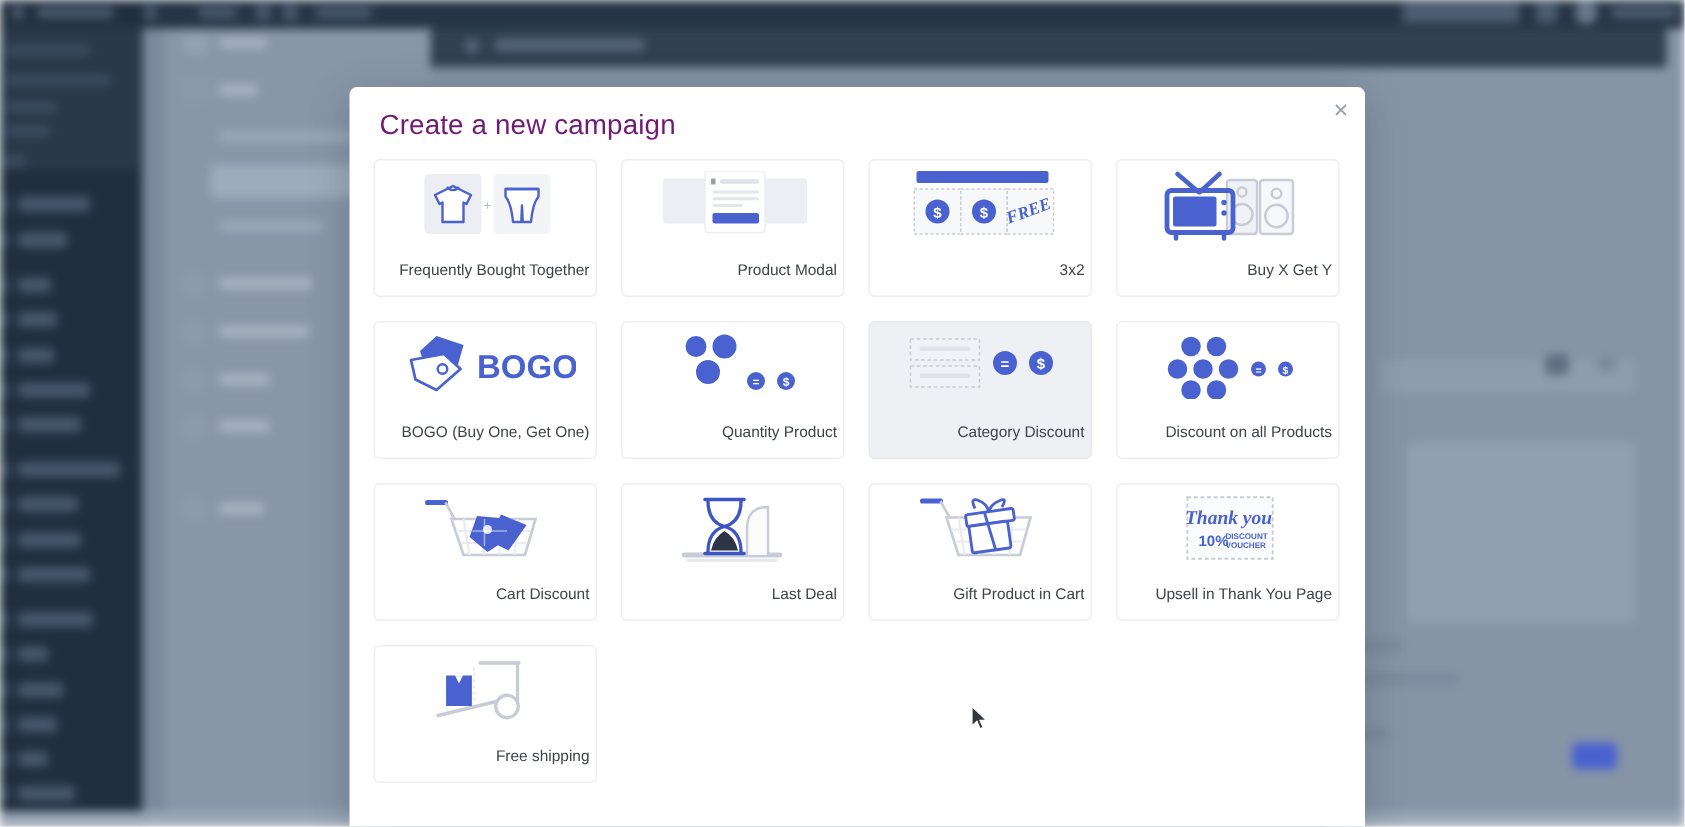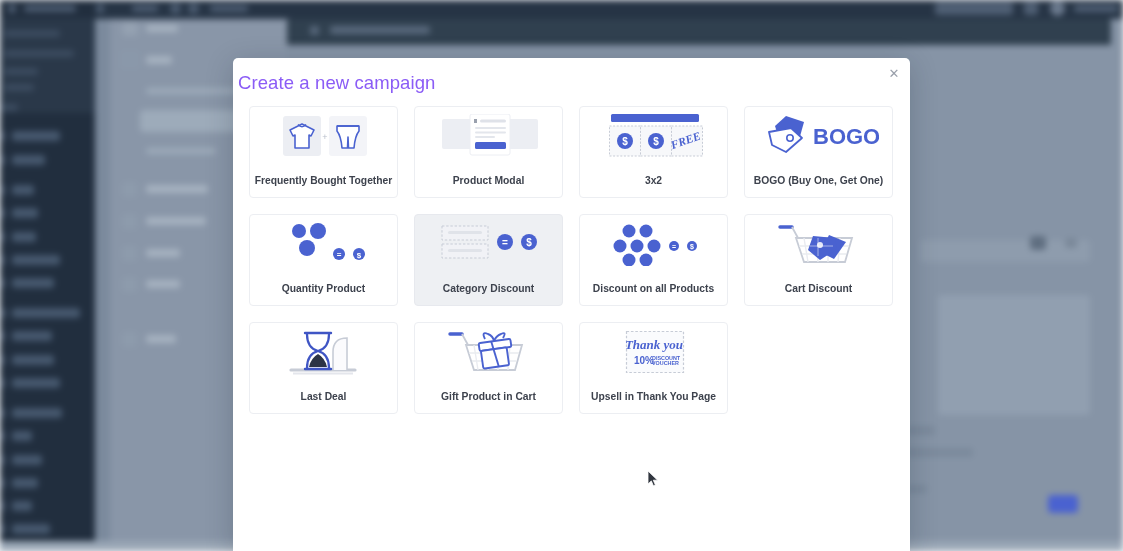--- a/index.html
+++ b/index.html
@@ -64,22 +64,22 @@
   #modal {
     position: absolute;
     left: 233px; top: 58px;
     width: 677px; height: 493px;
     background: #ffffff;
     border-radius: 5px 5px 0 0;
     box-shadow: 0 6px 28px rgba(20,30,45,0.22);
     overflow: hidden;
   }
   .modal-title {
-    position: absolute; left: 238px; top: 72px;
-    font-size: 18.5px; color: #8b5cf6; letter-spacing: 0.1px;
+    position: absolute; left: 253px; top: 72px;
+    font-size: 18.5px; color: #701a75; letter-spacing: 0.1px;
   }
   .modal-close {
     position: absolute; left: 885px; top: 65px;
     width: 18px; height: 18px;
     font-size: 13px; color: #9aa0ab; line-height: 18px; text-align: center;
     cursor: pointer; user-select: none;
   }
 
   
   #card-grid {
@@ -98,23 +98,23 @@
     position: relative;
     cursor: pointer;
   }
   .card.hover { background: #eef0f3; border-color: #e7e9ee; }
   .card-icon {
     position: absolute; left: 0; top: 7px; width: 149px; height: 52px;
   }
   .card-icon svg { display: block; margin: 0 auto; }
   .card-label {
     position: absolute; left: 4px; right: 4px; bottom: 11px;
-    text-align: center;
+    text-align: right;
     font-size: 10.3px; color: #3d424d;
-    white-space: nowrap; overflow: hidden; font-weight: bold;
+    white-space: nowrap; overflow: hidden;
   }
 
   
   #cursor {
     position: absolute; left: 647px; top: 470px;
     width: 12px; height: 18px; pointer-events: none;
   }
 </style>
 </head>
 <body>
@@ -263,20 +263,39 @@
           <text x="18" y="31" font-family="Liberation Sans, sans-serif" font-size="10" font-weight="bold" fill="#fff" text-anchor="middle">$</text>
           <circle cx="49" cy="27" r="8" fill="#4a62d0"></circle>
           <text x="49" y="31" font-family="Liberation Sans, sans-serif" font-size="10" font-weight="bold" fill="#fff" text-anchor="middle">$</text>
           <text x="80" y="30" transform="rotate(-20 80 30)" font-family="Liberation Serif, serif" font-style="italic" font-size="11.5" font-weight="bold" fill="#4a62d0" text-anchor="middle">FREE</text>
         </svg>
       </div>
       <div class="card-label">3x2</div>
     </div>
     <div class="card">
       <div class="card-icon">
+        <svg width="92" height="48" viewBox="0 0 92 48">
+          <rect x="44" y="6" width="20" height="36" rx="2" fill="#f1f2f6" stroke="#c7ccd6" stroke-width="1.6"></rect>
+          <circle cx="54" cy="14" r="3" fill="none" stroke="#c7ccd6" stroke-width="1.6"></circle>
+          <circle cx="54" cy="29" r="7" fill="none" stroke="#c7ccd6" stroke-width="1.6"></circle>
+          <rect x="66" y="6" width="22" height="36" rx="2" fill="#f7f8fa" stroke="#c7ccd6" stroke-width="1.6"></rect>
+          <circle cx="77" cy="15" r="3.2" fill="none" stroke="#c7ccd6" stroke-width="1.6"></circle>
+          <circle cx="77" cy="30" r="7.5" fill="none" stroke="#c7ccd6" stroke-width="1.6"></circle>
+          <path d="M11 2 L25 14 M39 2 L26 14" stroke="#4a62d0" stroke-width="3" stroke-linecap="round"></path>
+          <rect x="4" y="13" width="44" height="28" rx="3" fill="none" stroke="#4a62d0" stroke-width="3.2"></rect>
+          <rect x="8" y="17" width="29" height="20" rx="1.5" fill="#4a62d0"></rect>
+          <circle cx="42" cy="21" r="1.8" fill="#4a62d0"></circle>
+          <circle cx="42" cy="28" r="1.8" fill="#4a62d0"></circle>
+          <path d="M10 41 L10 45 M42 41 L42 45" stroke="#4a62d0" stroke-width="3" stroke-linecap="round"></path>
+        </svg>
+      </div>
+      <div class="card-label">Buy X Get Y</div>
+    </div>
+    <div class="card">
+      <div class="card-icon">
         <svg width="118" height="42" viewBox="0 0 118 42">
           <path d="M25 2 L43 8 L38 26 L19 28 L14 12 Z" fill="#4a62d0"></path>
           <path d="M8 18 L30 14 L41 24 L25 38 L11 31 Z" fill="#fff" stroke="#4a62d0" stroke-width="1.8" stroke-linejoin="round"></path>
           <circle cx="29" cy="24" r="3.2" fill="#fff" stroke="#4a62d0" stroke-width="1.6"></circle>
           <text x="52" y="30" font-family="Liberation Sans, sans-serif" font-size="22" font-weight="bold" fill="#4a62d0">BOGO</text>
         </svg>
       </div>
       <div class="card-label">BOGO (Buy One, Get One)</div>
     </div>
     <div class="card">
@@ -380,17 +399,33 @@
         <svg width="60" height="44" viewBox="0 0 60 44">
           <rect x="1.5" y="1.5" width="57" height="41" fill="#fafbfd" stroke="#c7ccd6" stroke-width="1.2" stroke-dasharray="2.6 1.8"></rect>
           <text x="29" y="19" font-family="Liberation Serif, serif" font-style="italic" font-size="13" font-weight="bold" fill="#4a62d0" text-anchor="middle">Thank you</text>
           <text x="9" y="34" font-family="Liberation Sans, sans-serif" font-size="10" font-weight="bold" fill="#4a62d0">10%</text>
           <text x="27" y="29.5" font-family="Liberation Sans, sans-serif" font-size="5.4" font-weight="bold" fill="#4a62d0">DISCOUNT</text>
           <text x="27" y="35" font-family="Liberation Sans, sans-serif" font-size="5.4" font-weight="bold" fill="#4a62d0">VOUCHER</text>
         </svg>
       </div>
       <div class="card-label">Upsell in Thank You Page</div>
     </div>
+    <div class="card">
+      <div class="card-icon">
+        <svg width="70" height="48" viewBox="0 0 70 48">
+          <path d="M56 4 L30 4" stroke="#c7ccd6" stroke-width="2.2" stroke-linecap="round"></path>
+          <path d="M55 4 L55 33" stroke="#c7ccd6" stroke-width="2.2" stroke-linecap="round"></path>
+          <path d="M2 39 L48 28" stroke="#c7ccd6" stroke-width="2.4" stroke-linecap="round"></path>
+          <circle cx="48" cy="33" r="7.5" fill="#fff" stroke="#c7ccd6" stroke-width="2.2"></circle>
+          <path d="M26 7 L26 30" stroke="#e9ebf0" stroke-width="1.6" stroke-dasharray="2 2"></path>
+          <path d="M8 13 L24 13 L24 32 L8 32 Z" fill="#4a62d0"></path>
+          <path d="M8 13 L13 13 L16 19 L19 13 L24 13" fill="#fff"></path>
+          <path d="M8 13 L13 13 L16 19 L19 13 L24 13 L24 32 L8 32 Z" fill="none" stroke="#4a62d0" stroke-width="1.2"></path>
+          <path d="M13 13 L16 19 L19 13" fill="#fff" stroke="#4a62d0" stroke-width="1.2"></path>
+        </svg>
+      </div>
+      <div class="card-label">Free shipping</div>
+    </div>
   </div>
 
 <svg id="cursor" viewBox="0 0 12 18" style="left: 647px; top: 470px;">
   <path d="M1 1 L1 14 L4.3 10.9 L6.4 15.8 L8.4 14.9 L6.3 10.2 L10.6 10.2 Z" fill="#31363f" stroke="#ffffff" stroke-width="0.8"></path>
 </svg>
 
 </body></html>

